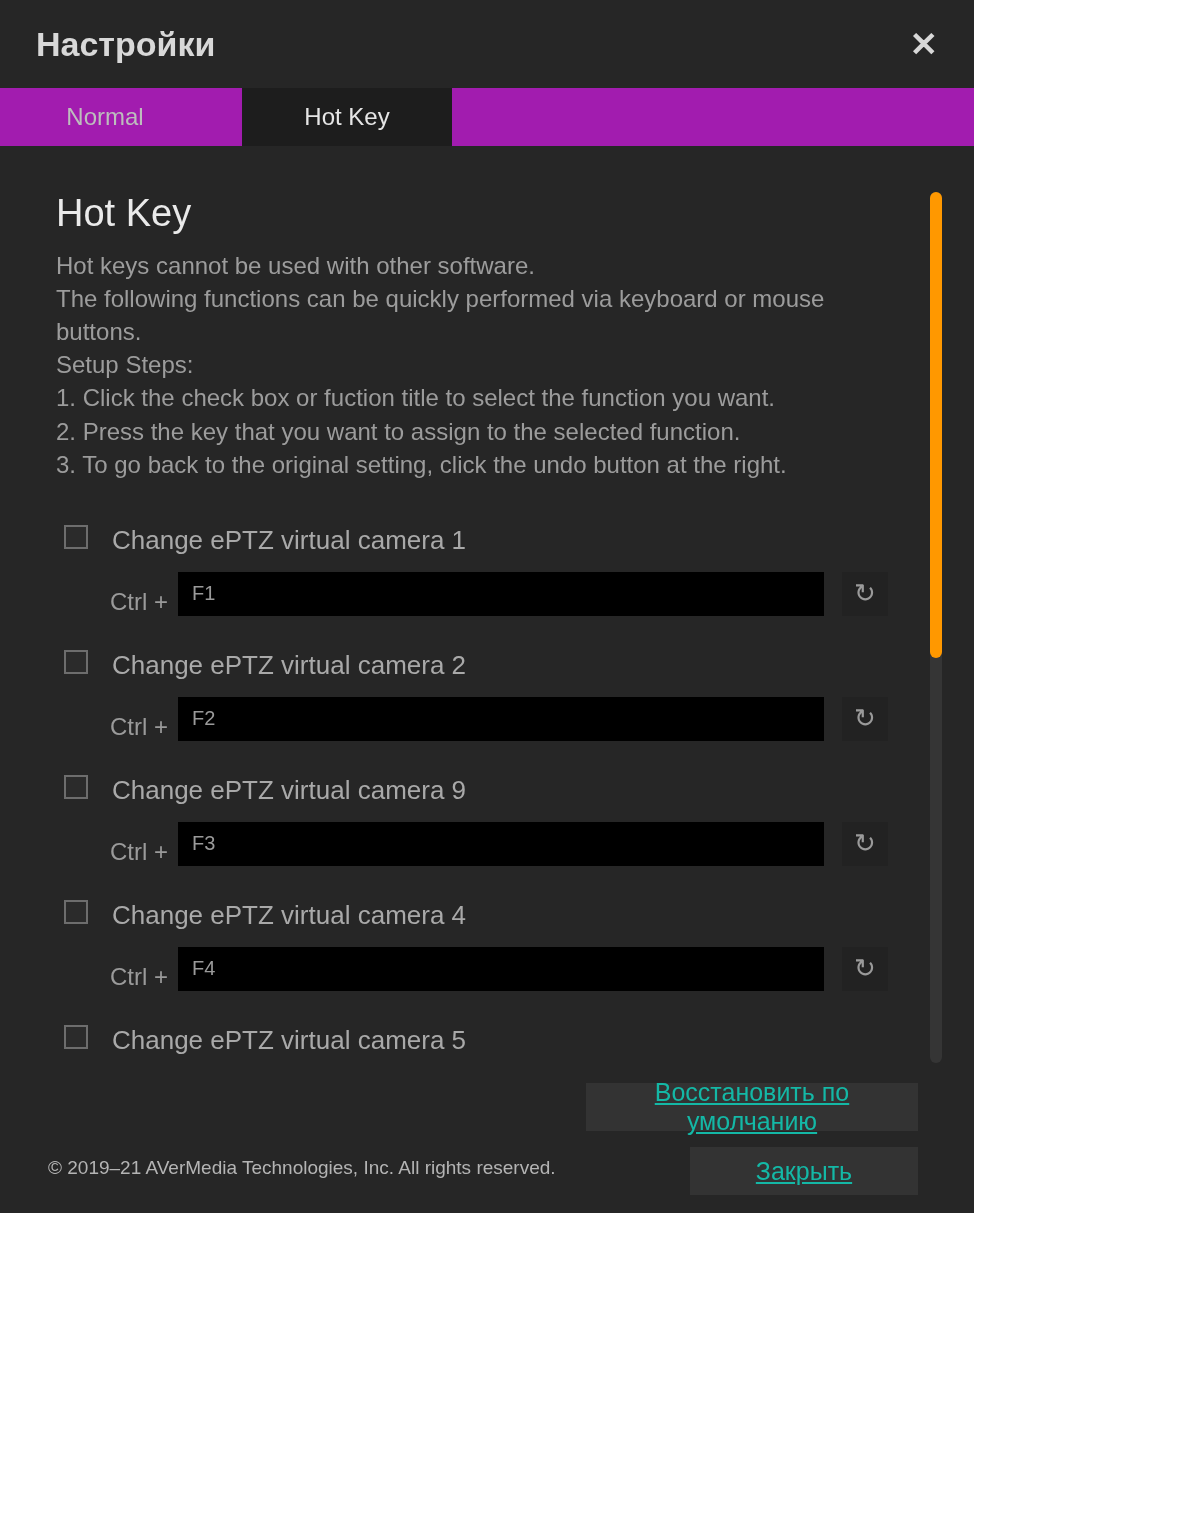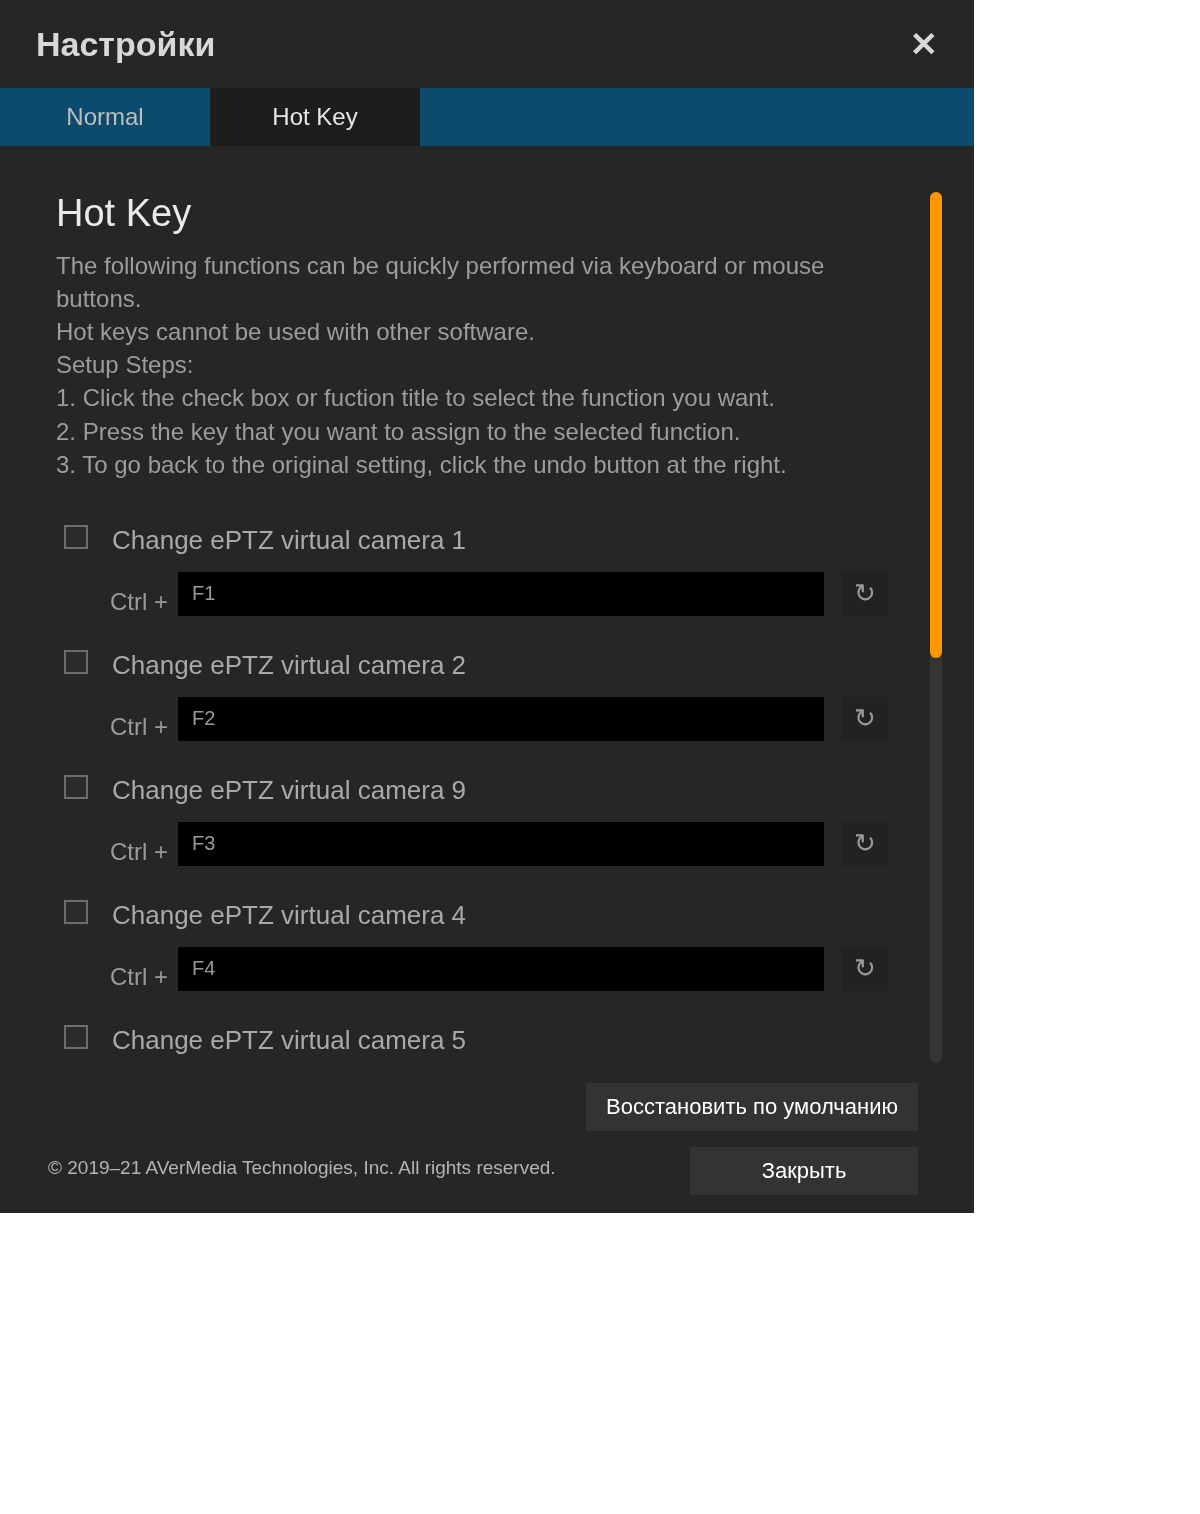--- a/index.html
+++ b/index.html
@@ -35,21 +35,22 @@
   .close-x {
     font-size: 34px;
     color: #d8d8d8;
     cursor: pointer;
     font-weight: 700;
     line-height: 1;
   }
   .tabs {
     display: flex;
     height: 58px;
-    background: #0c4a6e;
+    background: #a21caf;
+    gap: 32px;
   }
   .tab {
     width: 210px;
     display: flex;
     align-items: center;
     justify-content: center;
     font-size: 24px;
     color: #bdbdbd;
     cursor: pointer;
   }
@@ -148,28 +149,29 @@
   }
   .footer {
     height: 130px;
     position: relative;
     padding: 0 56px;
   }
   .btn {
     position: absolute;
     height: 48px;
     background: #333333;
-    color: #ffffff;
-    font-size: 22px;
+    color: #14b8a6;
+    font-size: 25px;
     display: flex;
     align-items: center;
     justify-content: center;
     padding: 0 20px;
     cursor: pointer;
     border: none;
+    text-decoration: underline;
   }
   .btn-restore { right: 56px; top: 0; width: 332px; }
   .btn-close   { right: 56px; top: 64px; width: 228px; }
   .copyright {
     position: absolute;
     left: 48px;
     top: 74px;
     font-size: 19px;
     color: #b4b4b4;
   }
@@ -186,22 +188,22 @@
 
   <div class="tabs">
     <div class="tab">Normal</div>
     <div class="tab active">Hot Key</div>
   </div>
 
   <div class="content-wrap">
 
     <div class="section-title">Hot Key</div>
     <div class="desc">
+      <div>Hot keys cannot be used with other software.</div>
       <div>The following functions can be quickly performed via keyboard or mouse buttons.</div>
-      <div>Hot keys cannot be used with other software.</div>
       <div>Setup Steps:</div>
       <div>1. Click the check box or fuction title to select the function you want.</div>
       <div>2. Press the key that you want to assign to the selected function.</div>
       <div>3. To go back to the original setting, click the undo button at the right.</div>
     </div>
 
     <div class="hotkey-list">
 
       <div class="hotkey-item">
         <div class="hk-row1">

